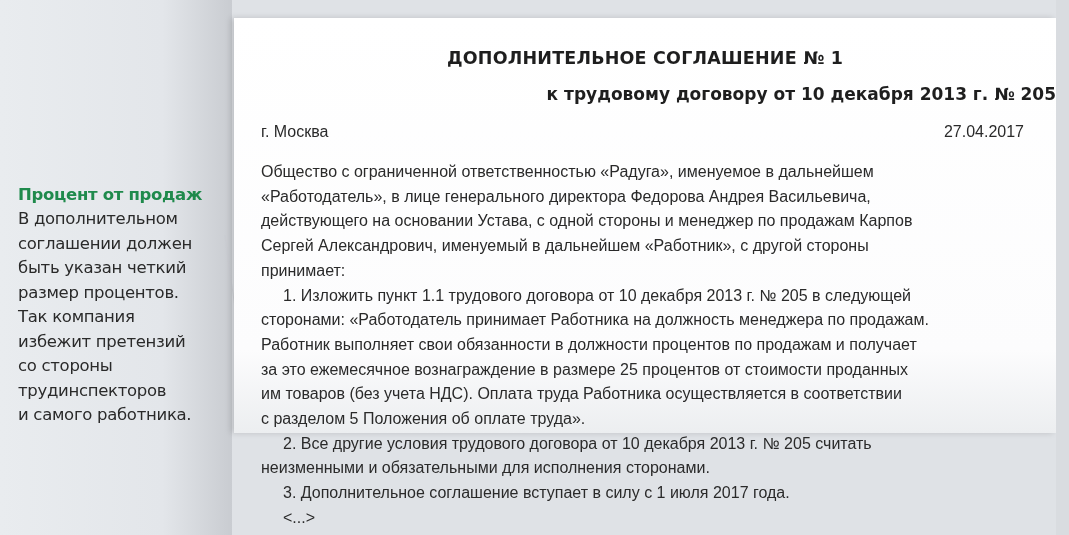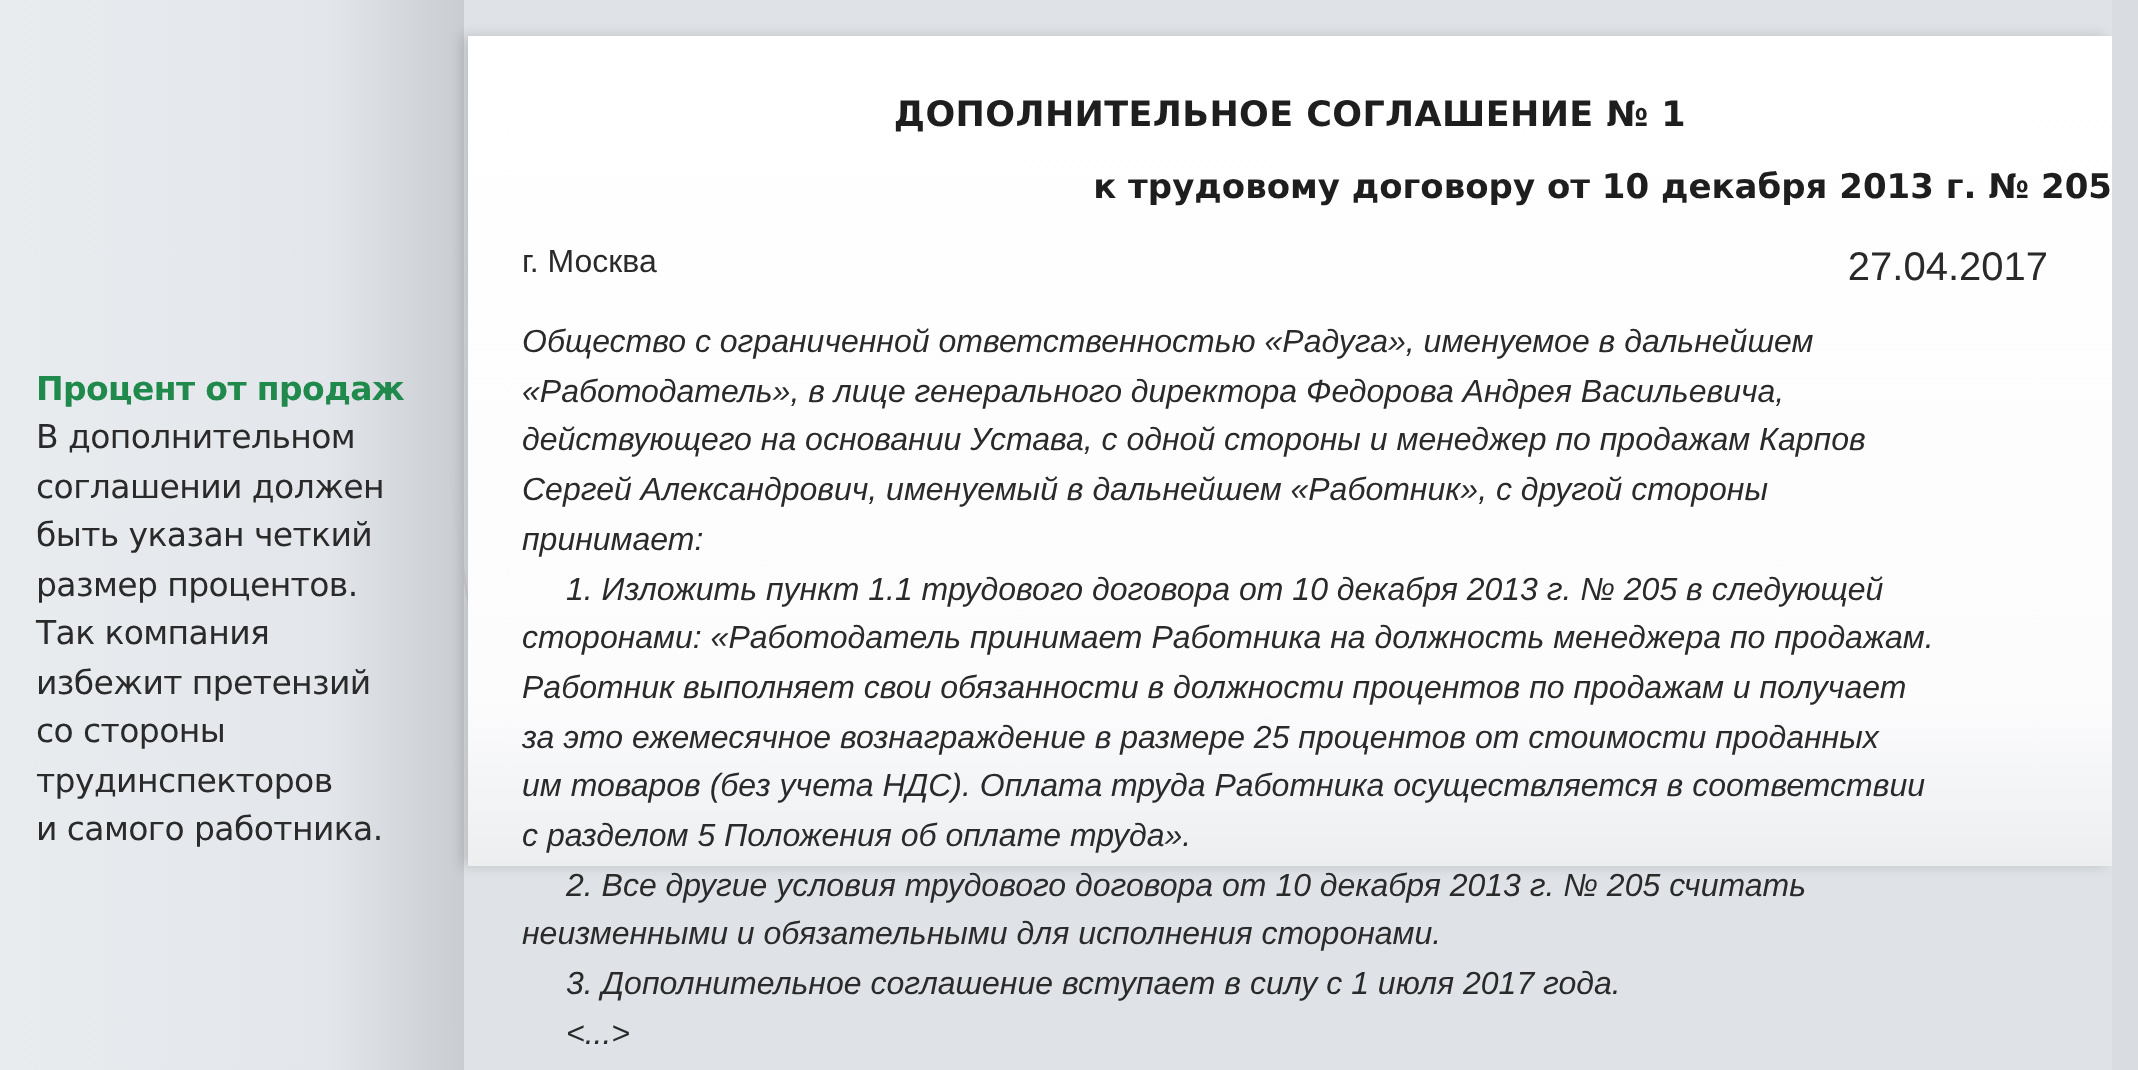--- a/index.html
+++ b/index.html
@@ -45,27 +45,27 @@
   }
   .doc-subtitle {
     position: absolute; left: 0; top: 66px; width: 100%; text-align: right;
     font-family: "DejaVu Sans", sans-serif; font-weight: bold; font-size: 17px;
     color: #1e1e1e;
   }
   .city {
     position: absolute; left: 27px; top: 105px; font-size: 16px; color: #2a2a2a;
   }
   .date {
-    position: absolute; right: 32px; top: 105px; font-size: 20px; color: #2a2a2a;
+    position: absolute; right: 32px; top: 105px; font-size: 16px; color: #2a2a2a;
   }
   .body-text {
     position: absolute; left: 27px; top: 142px; width: 780px;
     font-size: 16px; line-height: 24.7px; color: #2a2a2a;
   }
-  .body-text .ln { white-space: nowrap; font-style: italic; }
+  .body-text .ln { white-space: nowrap; }
   .body-text .ind { padding-left: 22px; }
 </style>
 </head>
 <body>
 
 <div class="sidebar">
   <div class="callout">
     <div class="callout-title">Процент от продаж</div>
     <div class="callout-line">В дополнительном</div>
     <div class="callout-line">соглашении должен</div>

